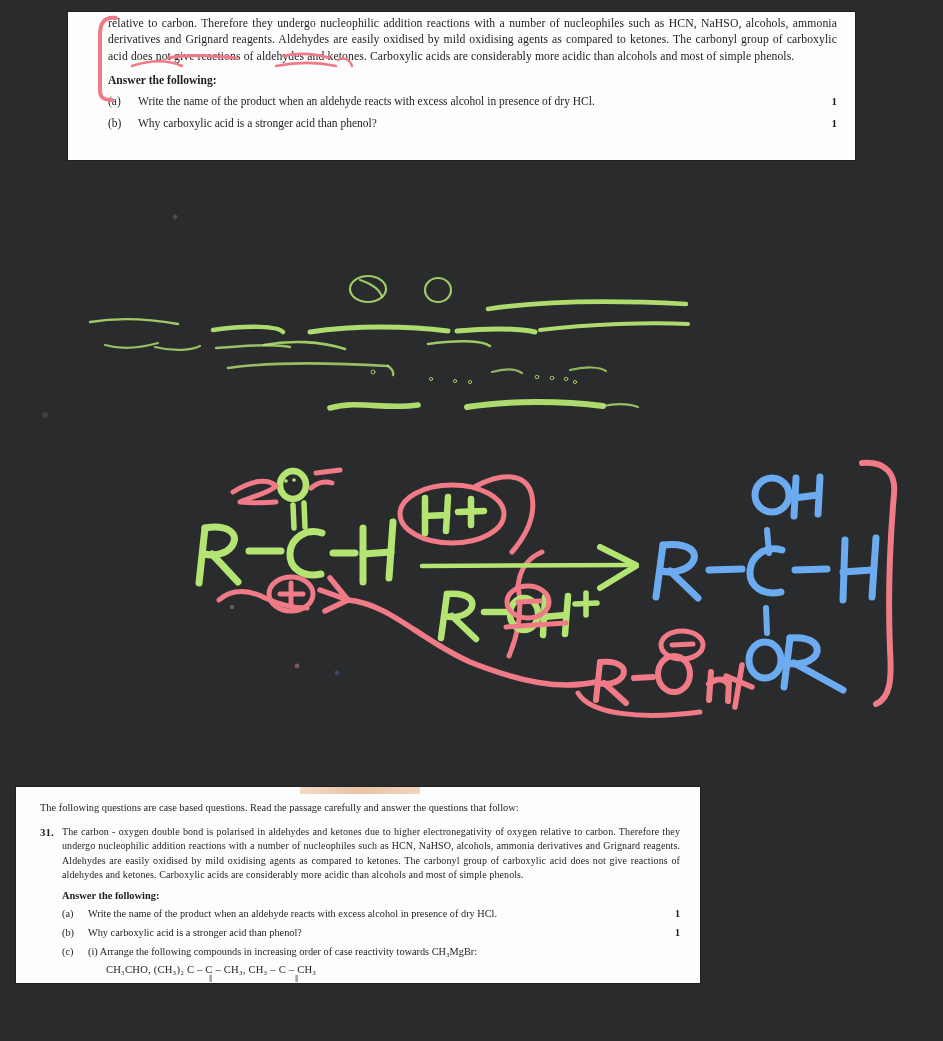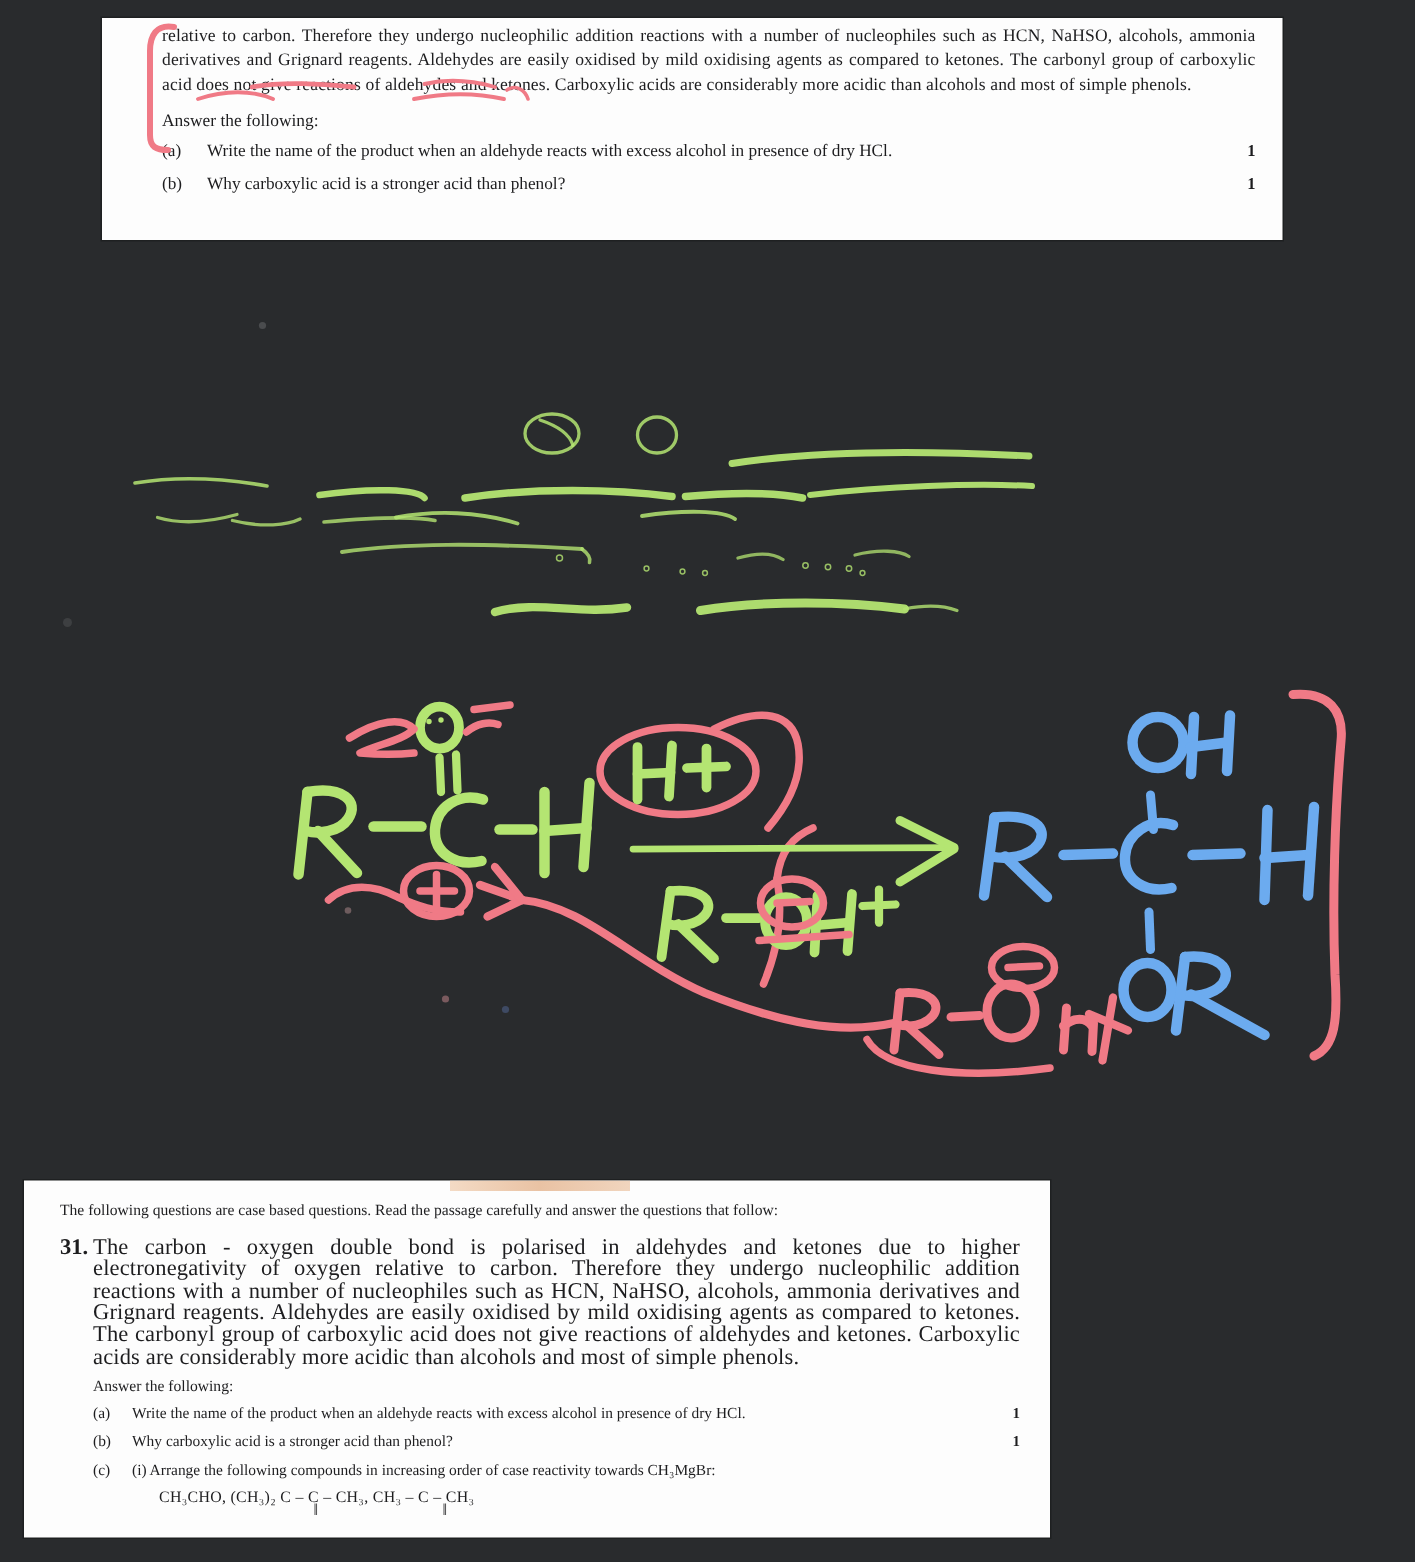--- a/index.html
+++ b/index.html
@@ -14,54 +14,54 @@
 
   
   .doc-panel{
     position:absolute;
     background:#fdfdfd;
     color:#1d1d1f;
     overflow:hidden;
     box-shadow:0 0 0 1px rgba(0,0,0,.25);
   }
   #doc-top{left:68px;top:12px;width:787px;height:148px;}
-  #doc-bottom{left:16px;top:787px;width:684px;height:238px;}
+  #doc-bottom{left:16px;top:787px;width:684px;height:196px;}
 
   .doc-inner{padding:0 14px;}
   #doc-top .doc-inner{padding:4px 18px 0 40px;}
   #doc-bottom .doc-inner{padding:14px 20px 0 24px;}
 
   .tan-strip{
     position:absolute;left:284px;top:0;width:120px;height:7px;
     background:linear-gradient(to right,#f3d9c2,#e8bf9f,#f0d3bb);
     opacity:.95;
   }
 
   .para{
-    font-size:15px;
+    font-size:10px;
     line-height:14.6px;
     text-align:justify;
     margin:0 0 7px 0;
     letter-spacing:.1px;
   }
   #doc-top .para{font-size:11.7px;line-height:16.4px;margin-bottom:9px;}
   .lead{font-size:10.4px;line-height:14.6px;margin:0 0 9px 0;text-align:justify;}
-  .answer-line{font-size:10.4px;margin:0 0 6px 0;}
+  .answer-line{font-size:10.4px;margin:0 0 6px 0;font-weight:bold;}
   #doc-top .answer-line{font-size:11.6px;margin-bottom:7px;}
 
   .qrow{display:flex;align-items:flex-start;margin:0 0 5px 0;font-size:10.3px;line-height:14px;}
   #doc-top .qrow{font-size:11.5px;line-height:15.5px;margin-bottom:6px;}
   .qlabel{width:26px;flex:0 0 26px;}
   #doc-top .qlabel{width:30px;flex:0 0 30px;}
   .qtext{flex:1 1 auto;}
   .qmark{width:26px;flex:0 0 26px;text-align:right;font-weight:bold;font-size:10px;}
   #doc-top .qmark{font-size:11px;width:24px;flex:0 0 24px;}
 
   .numbered{display:flex;align-items:flex-start;}
-  .num{font-weight:bold;flex:0 0 22px;font-size:15px;line-height:14.6px;}
+  .num{font-weight:bold;flex:0 0 22px;font-size:11px;line-height:14.6px;}
   .num-body{flex:1 1 auto;}
 
   .formula{
     font-size:10.6px;margin:2px 0 0 44px;letter-spacing:.2px;position:relative;
     white-space:nowrap;
   }
   .dbond{position:absolute;font-size:11px;line-height:6px;top:11px;}
   #db1{left:103px;}
   #db2{left:189px;}
   #ink-layer{position:absolute;inset:0;}

